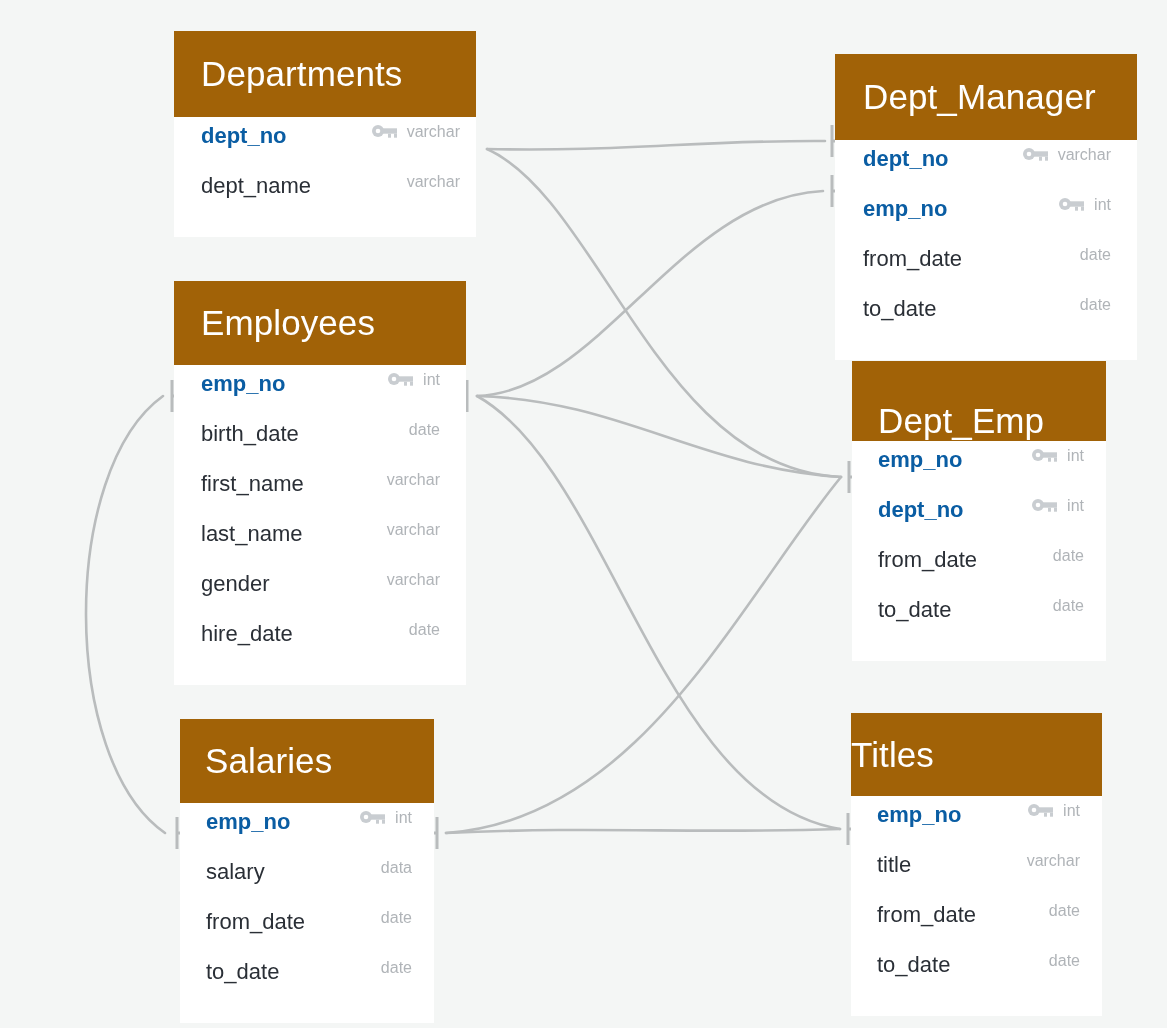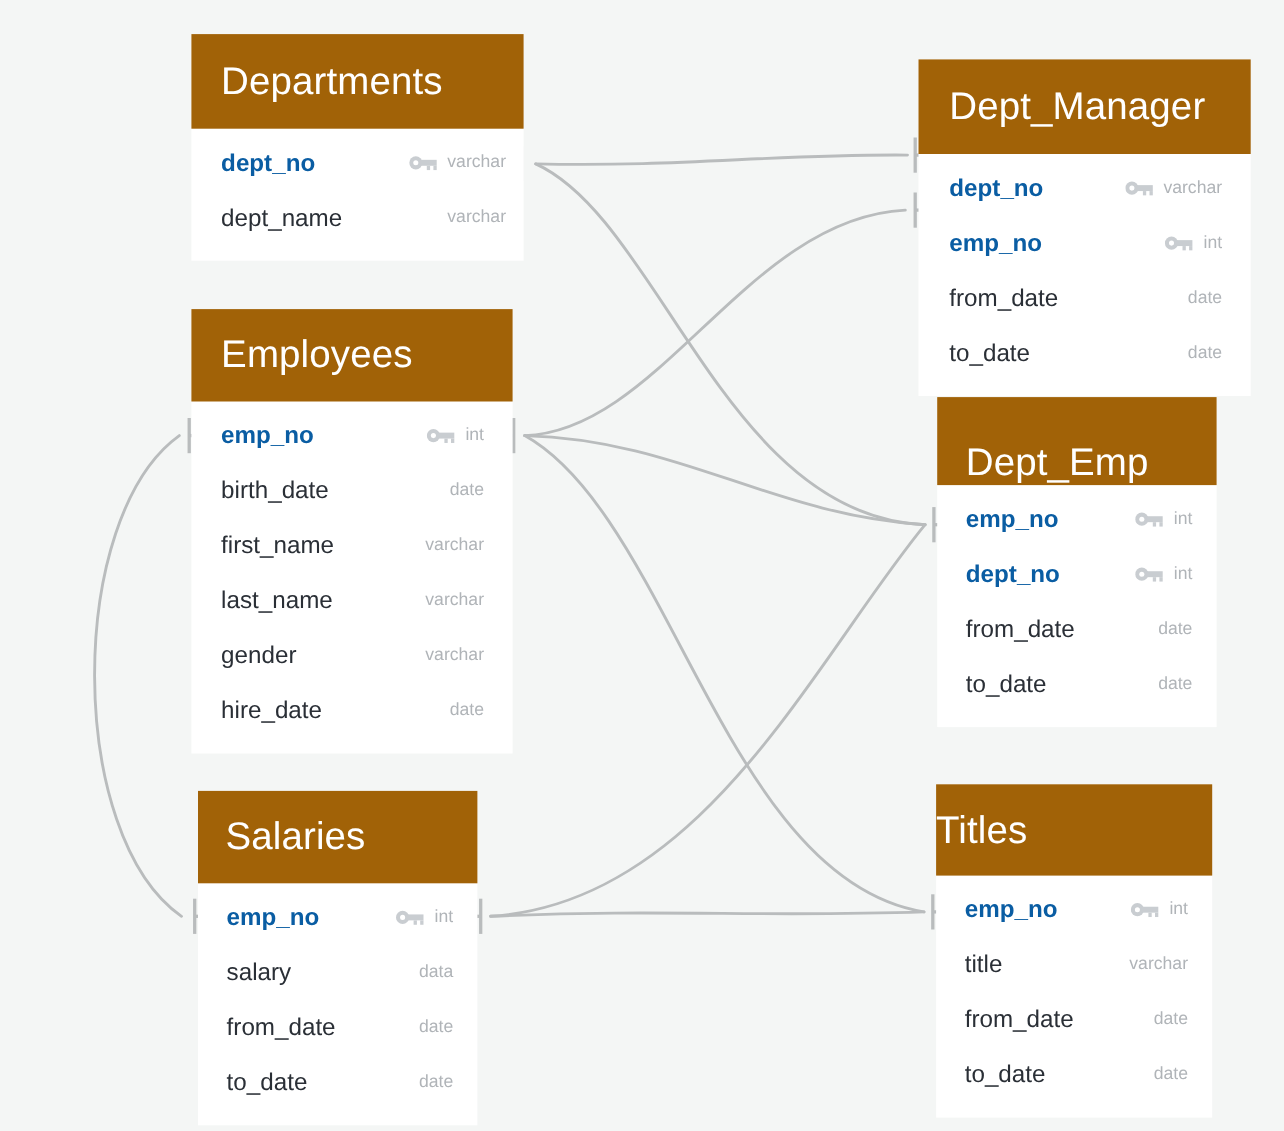--- a/index.html
+++ b/index.html
@@ -44,21 +44,21 @@
     align-items: center;
     box-sizing: border-box;
   }
   .entity-body {
     padding-top: 6px;
     padding-bottom: 14px;
     box-sizing: border-box;
   }
   .field-row {
     display: flex;
-    align-items: center;
+    align-items: flex-start;
     height: 50px;
     box-sizing: border-box;
   }
   .field-name {
     font-size: 22px;
     color: #2a2f36;
     white-space: nowrap;
     flex: 0 0 auto;
   }
   .field-row.pk .field-name {

